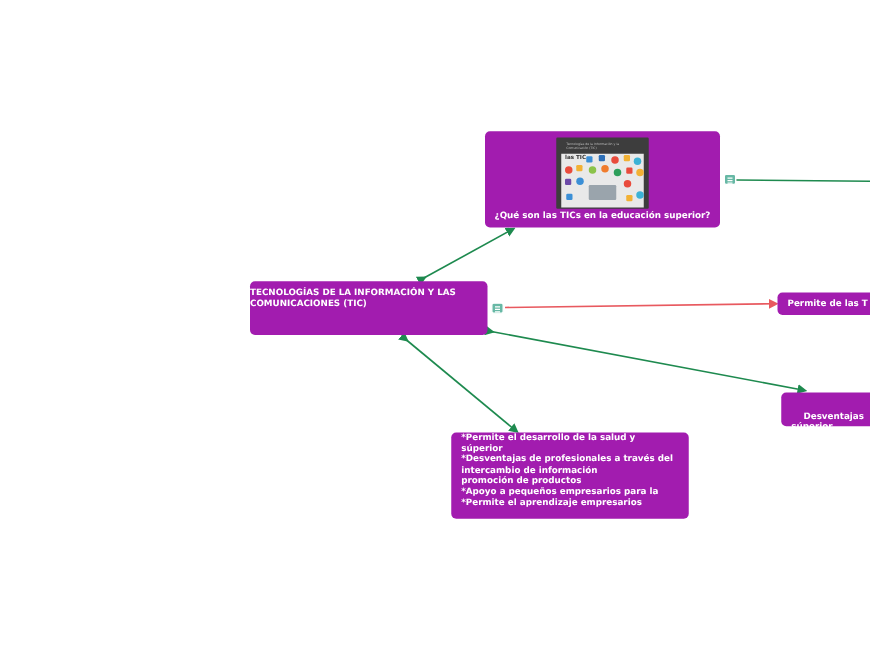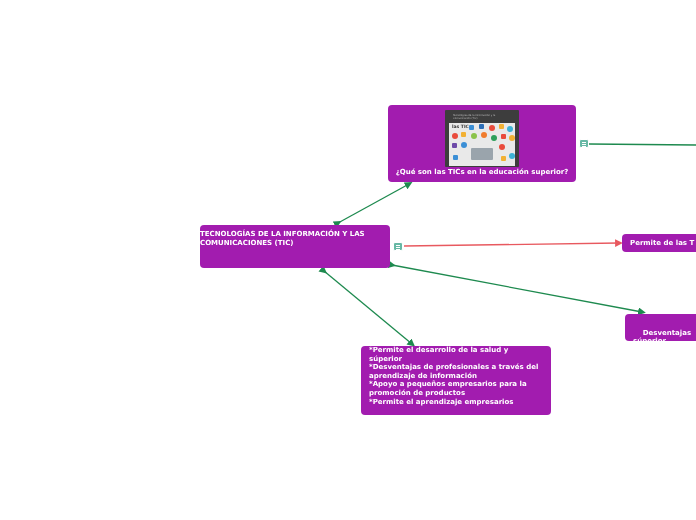--- a/index.html
+++ b/index.html
@@ -117,19 +117,19 @@
 
   <div class="node node-desv">
     <span>Desventajas  de
 súperior</span>
   </div>
 
   <div class="node node-list">
     <div>*Permite el desarrollo de la salud y</div>
     <div>súperior</div>
     <div>*Desventajas de profesionales a través del</div>
-    <div>aprendizaje de información</div>
+    <div>intercambio de información</div>
+    <div>promoción de productos</div>
     <div>*Apoyo a pequeños empresarios para la</div>
-    <div>promoción de productos</div>
     <div>*Permite el aprendizaje empresarios</div>
   </div>
 
 </div>
 
 </body></html>

